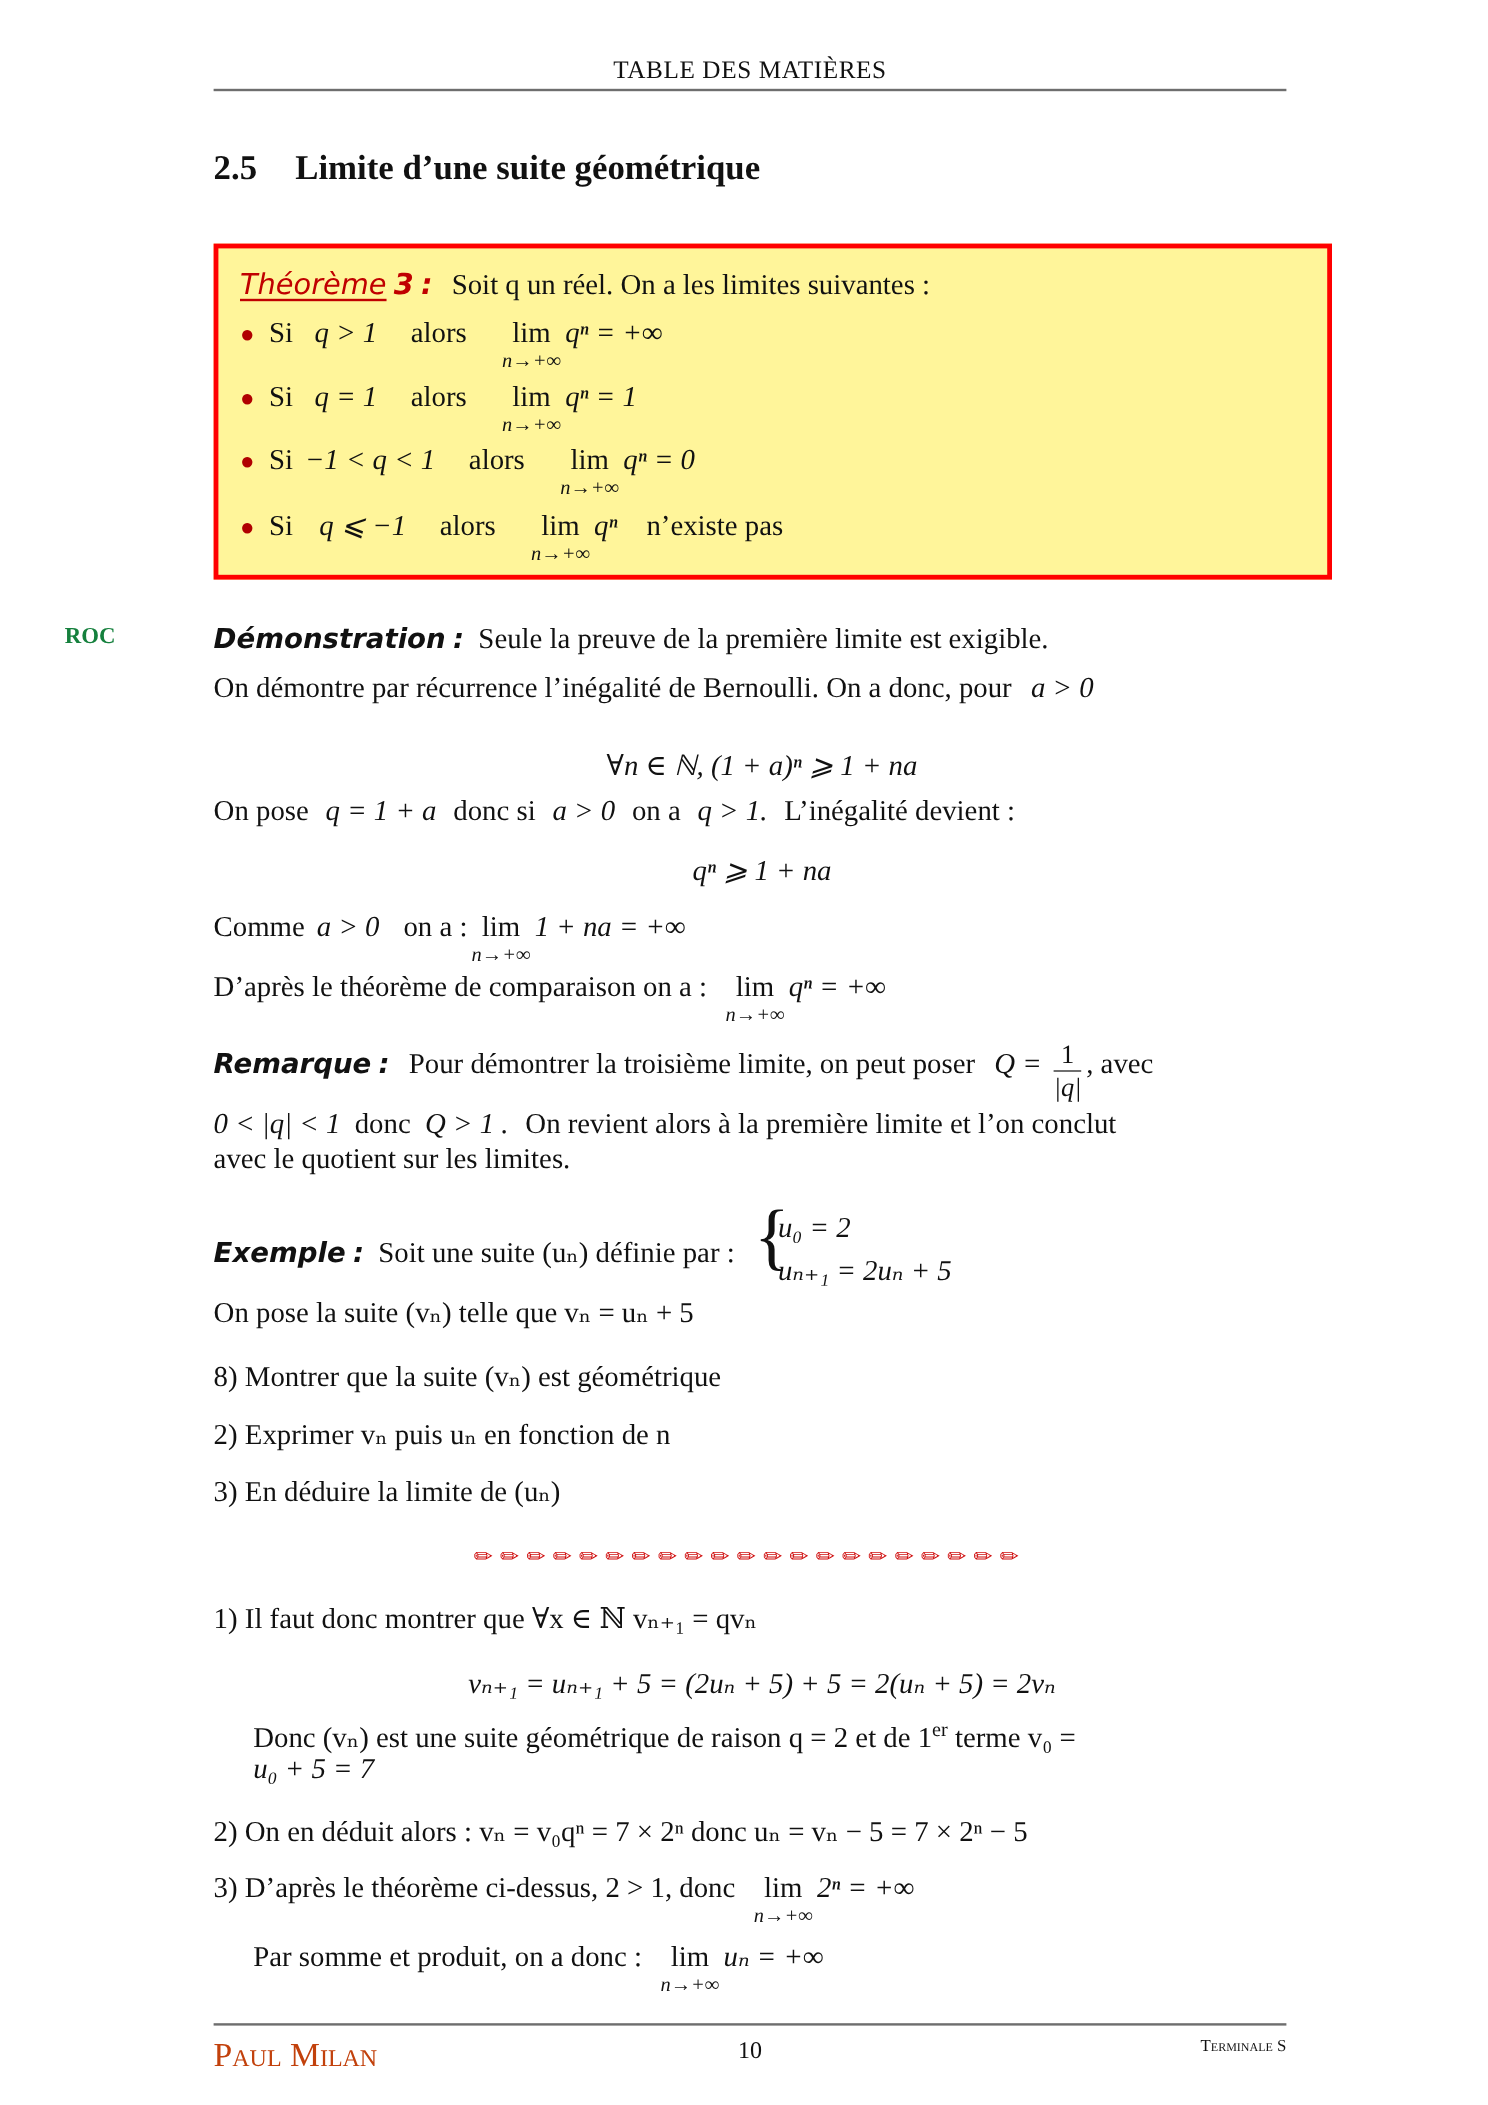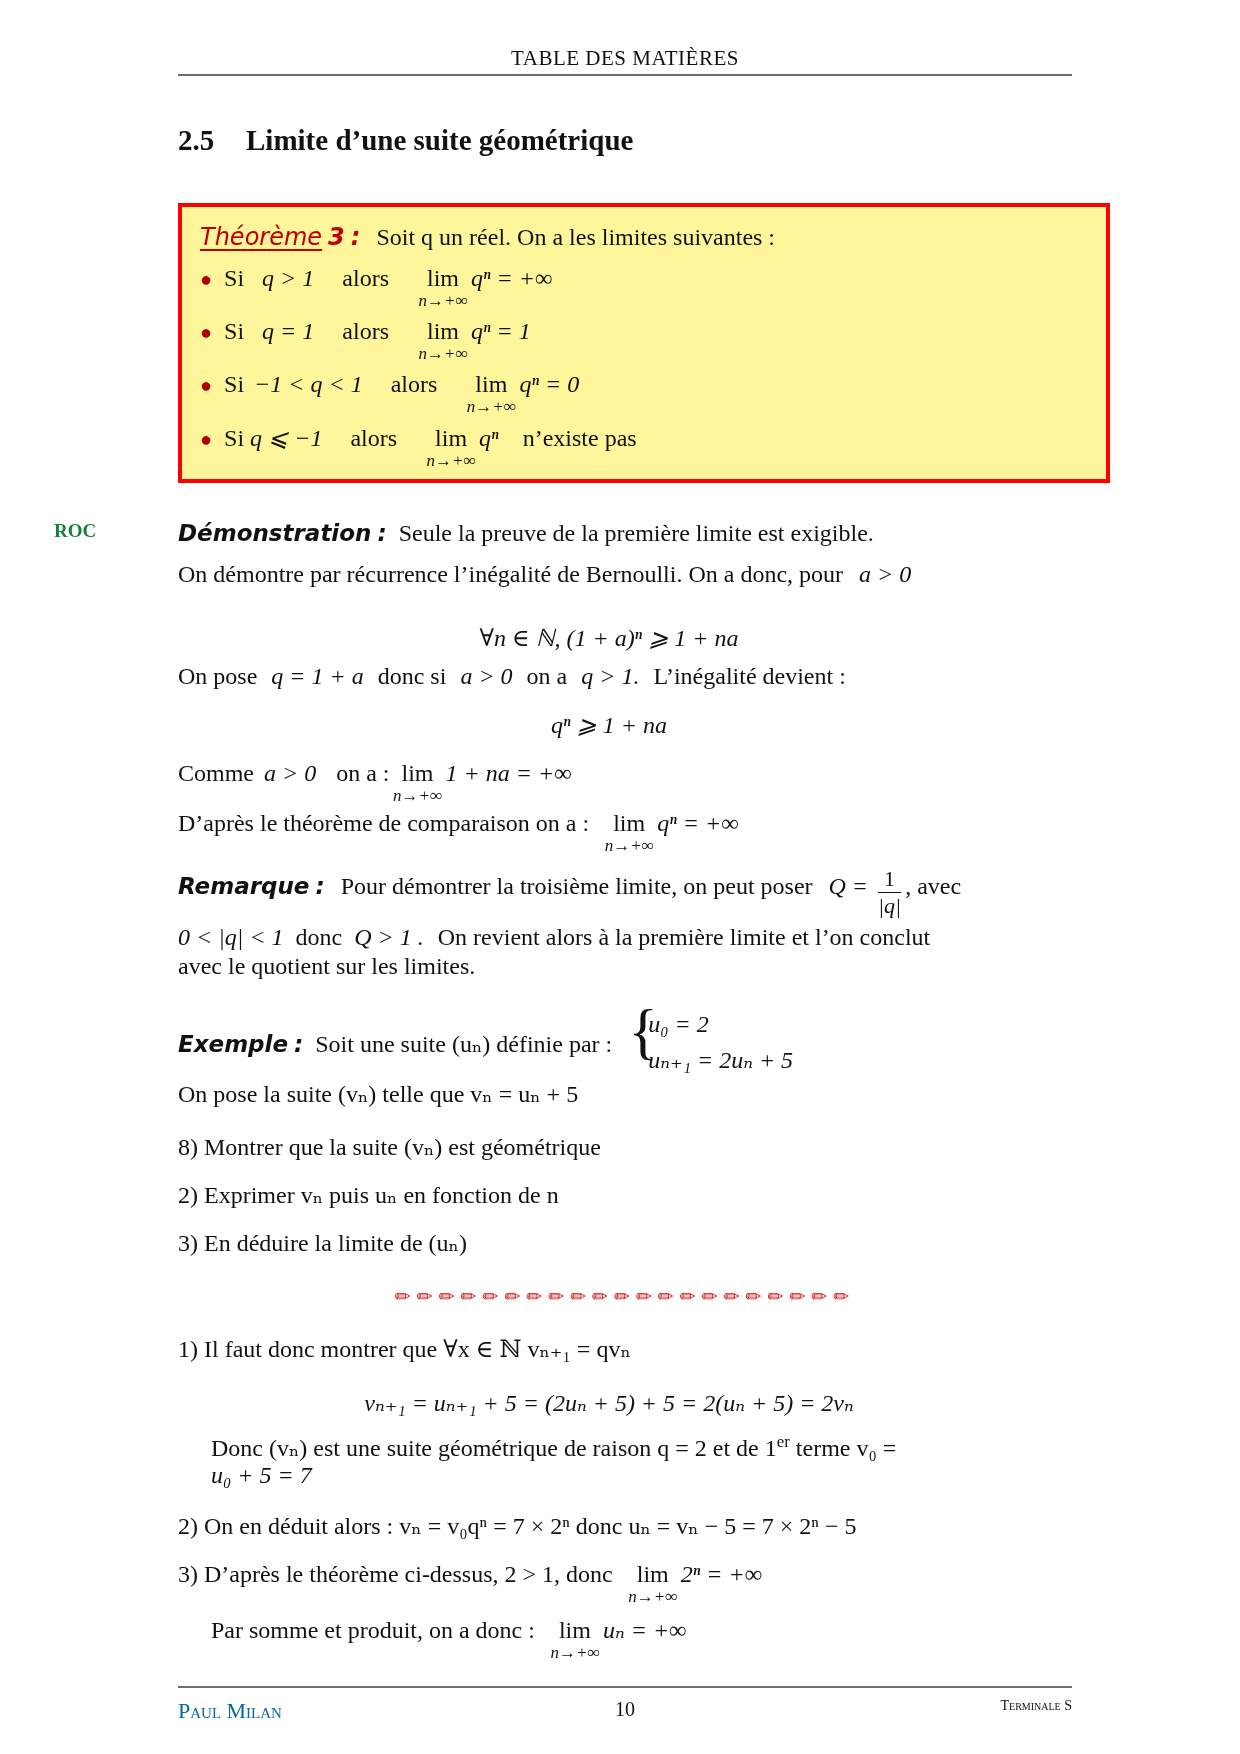--- a/index.html
+++ b/index.html
@@ -15,30 +15,30 @@
   .hand { font-family: "DejaVu Sans", sans-serif; font-style: italic; }
   .thm-label { color: #c00000; font-size: 24px; text-decoration: underline; text-decoration-color: #c00000; text-underline-offset: 4px; }
   .thm-num { color: #c00000; font-size: 24px; font-weight: bold; }
   .line { font-size: 24px; white-space: nowrap; }
   .m { font-style: italic; }
   .bullet { color: #b00000; font-size: 20px; margin-right: 12px; }
   .lim { display: inline-block; position: relative; text-align: left; margin: 0 6px; vertical-align: baseline; }
   .lim .sub { position: absolute; left: 50%; transform: translateX(-50%); top: 26px; font-size: 17px; font-style: italic; white-space: nowrap; }
   .roc { left: 54px; top: 520px; color: #15803d; font-size: 19px; font-weight: bold; }
   .dem-label { font-weight: bold; font-size: 23px; }
-  .center { text-align: center; left: 162px; width: 894px; }
+  .center { text-align: center; left: 188px; width: 894px; }
   .frac { display: inline-block; vertical-align: middle; text-align: center; margin: 0 4px; }
   .frac .n { display: block; border-bottom: 1.5px solid #111; padding: 0 4px; font-size: 22px; }
   .frac .d { display: block; font-size: 22px; }
   .brace-sys { display: inline-block; vertical-align: middle; position: relative; padding-left: 20px; }
   .brace-sys .br { position: absolute; left: 0; top: -6px; font-size: 62px; line-height: 62px; font-weight: 100; }
   .brace-sys .row { display: block; font-size: 24px; line-height: 36px; font-style: italic; }
   .pencils { left: 178px; width: 894px; top: 1285px; text-align: center; color: #d01010; font-size: 19px; letter-spacing: 6px; }
   .footer { top: 1698px; font-size: 20px; }
-  .footer-left { left: 178px; color: #0369a1; font-variant: small-caps; font-size: 22px; }
+  .footer-left { left: 178px; color: #c2410c; font-variant: small-caps; font-size: 28px; }
   .footer-mid { left: 0; width: 1250px; text-align: center; }
   .footer-right { right: 168px; font-variant: small-caps; font-size: 14px; }
   sub, sup { font-size: 0.7em; }
   .ol { font-size: 24px; }
 </style>
 </head>
 <body>
 
 <div class="abs header-title">TABLE DES MATIÈRES</div>
 <div class="abs rule" style="top:74px"></div>
@@ -70,21 +70,21 @@
   </div>
   <div class="abs line" style="left:18px; top:164px">
     <span class="bullet">●</span><span>Si</span>
     <span class="m" style="margin:0 22px 0 4px">−1 &lt; q &lt; 1</span>
     <span>alors</span>
     <span class="lim" style="margin-left:32px">lim<span class="sub">n→+∞</span></span>
     <span class="m">qⁿ = 0</span>
   </div>
   <div class="abs line" style="left:18px; top:217px">
     <span class="bullet">●</span><span>Si</span>
-    <span class="m" style="margin:0 22px 0 0">q ⩽ −1</span>
+    <span class="m" style="margin:0 22px 0 16px">q ⩽ −1</span>
     <span>alors</span>
     <span class="lim" style="margin-left:32px">lim<span class="sub">n→+∞</span></span>
     <span class="m">qⁿ</span>
     <span style="margin-left:18px">n’existe pas</span>
   </div>
 </div>
 
 <div class="abs roc">ROC</div>
 
 <div class="abs line" style="left:178px; top:520px">

